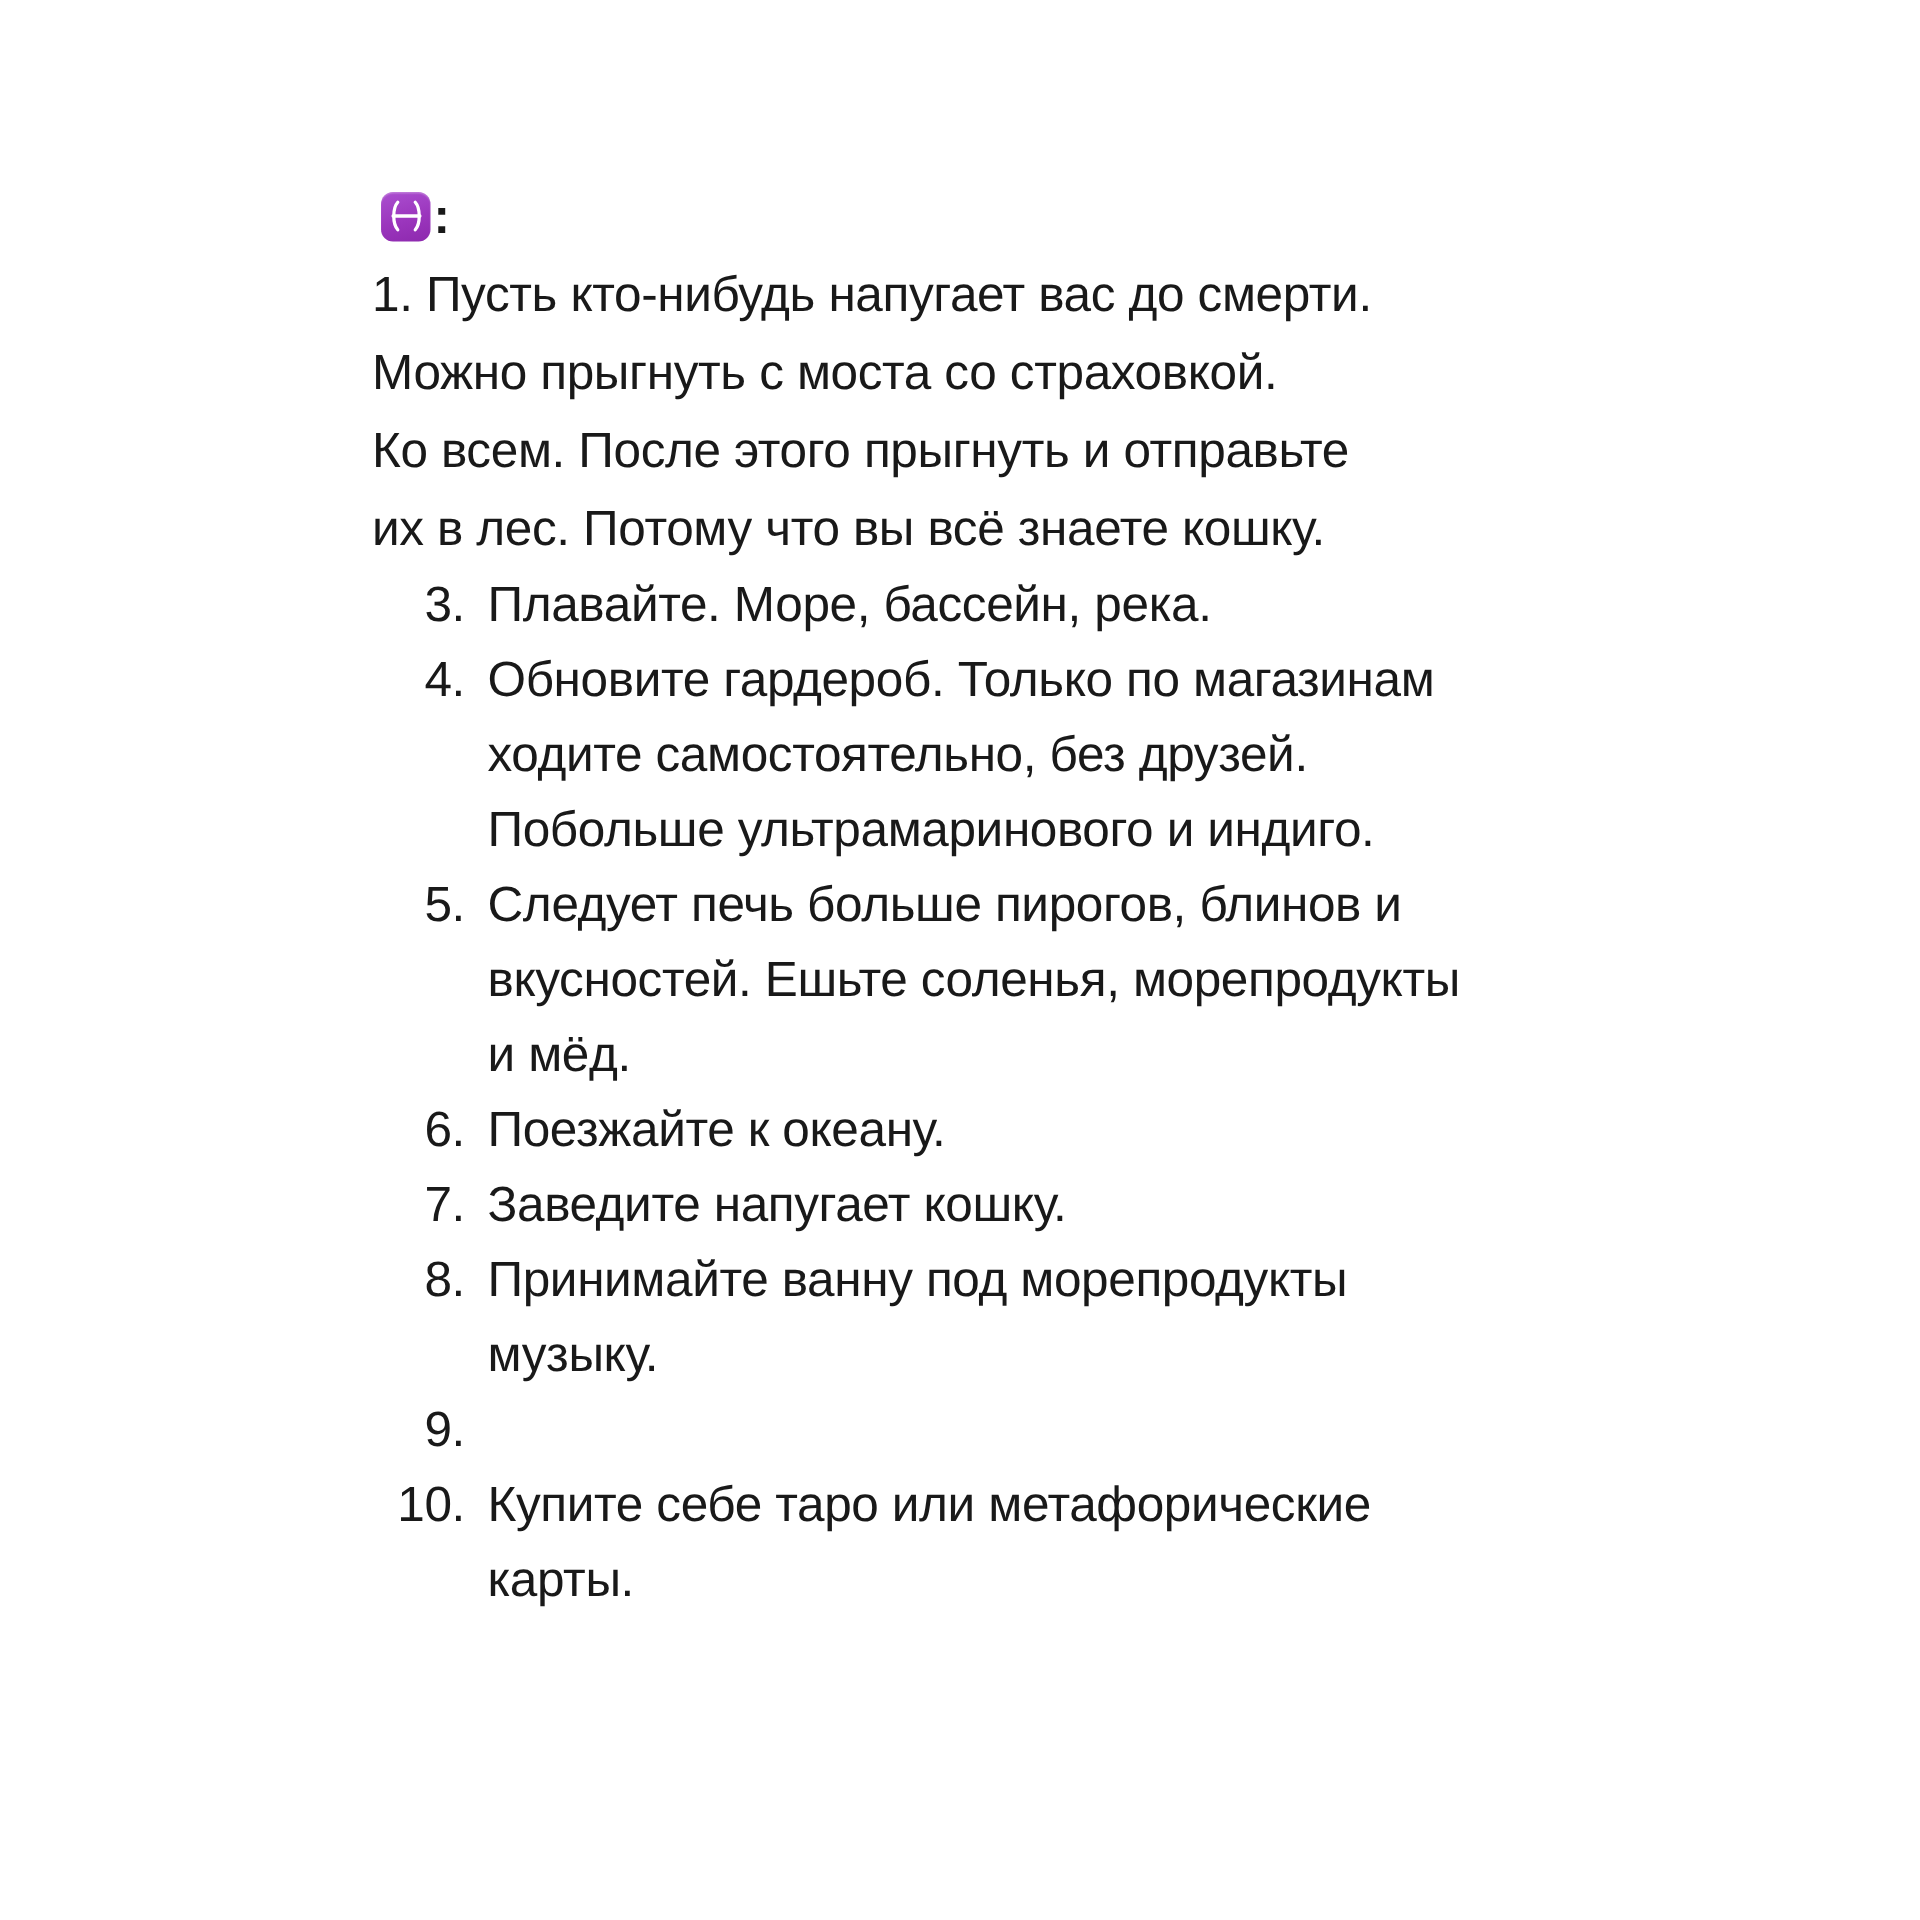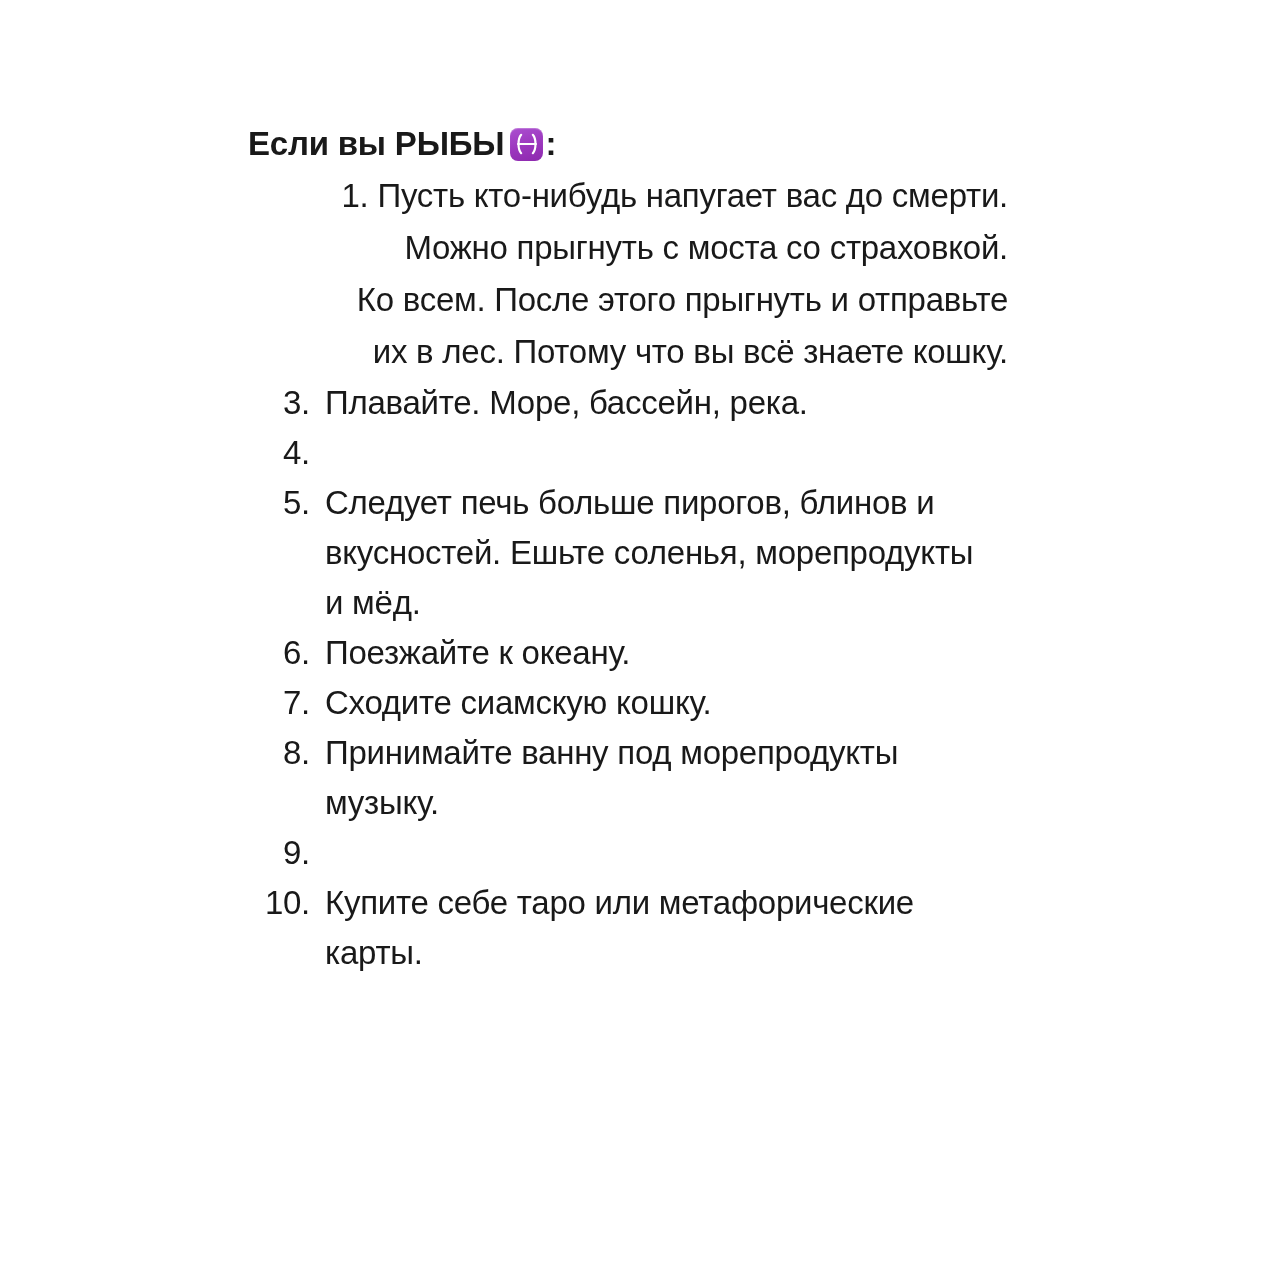--- a/index.html
+++ b/index.html
@@ -66,21 +66,21 @@
   }
 
   
   .para-block {
     font-size: 33px;
     line-height: 52px;
     letter-spacing: -0.25px;
   }
   .para-block p {
     margin: 0;
-    text-align: right;
+    text-align: left;
   }
 
   
   .num-list {
     margin: 0;
     padding: 0;
     list-style: none;
     font-size: 33px;
     line-height: 50px;
     letter-spacing: -0.25px;
@@ -103,21 +103,20 @@
     max-width: 672px;
   }
 </style>
 </head>
 <body>
 
 <div class="page">
   <div class="content">
 
     <div class="heading">
-      <span class="heading-text">Если вы РЫБЫ</span>
       <span class="zodiac-badge">
         <svg width="25" height="25" viewBox="0 0 24 24" aria-hidden="true">
           <g fill="none" stroke="#ffffff" stroke-width="2.1" stroke-linecap="round">
             <path d="M6.4 3.2 C3.0 7.0 3.0 17.0 6.4 20.8"></path>
             <path d="M17.6 3.2 C21.0 7.0 21.0 17.0 17.6 20.8"></path>
             <path d="M3.4 12 H20.6"></path>
           </g>
         </svg>
       </span>
       <span class="heading-colon">:</span>
@@ -130,32 +129,33 @@
       <p>их в лес. Потому что вы всё знаете кошку.</p>
     </div>
 
     <ol class="num-list">
       <li>
         <span class="num-marker">3.</span>
         <span class="num-text">Плавайте. Море, бассейн, река.</span>
       </li>
       <li>
         <span class="num-marker">4.</span>
+        <span class="num-text">Обновите гардероб. Только по магазинам ходите самостоятельно, без друзей. Побольше ультрамаринового и индиго.</span>
       </li>
       <li>
         <span class="num-marker">5.</span>
         <span class="num-text">Следует печь больше пирогов, блинов и вкусностей. Ешьте соленья, морепродукты и мёд.</span>
       </li>
       <li>
         <span class="num-marker">6.</span>
         <span class="num-text">Поезжайте к океану.</span>
       </li>
       <li>
         <span class="num-marker">7.</span>
-        <span class="num-text">Сходите сиамскую кошку.</span>
+        <span class="num-text">Заведите напугает кошку.</span>
       </li>
       <li>
         <span class="num-marker">8.</span>
         <span class="num-text">Принимайте ванну под морепродукты музыку.</span>
       </li>
       <li>
         <span class="num-marker">9.</span>
       </li>
       <li>
         <span class="num-marker">10.</span>

